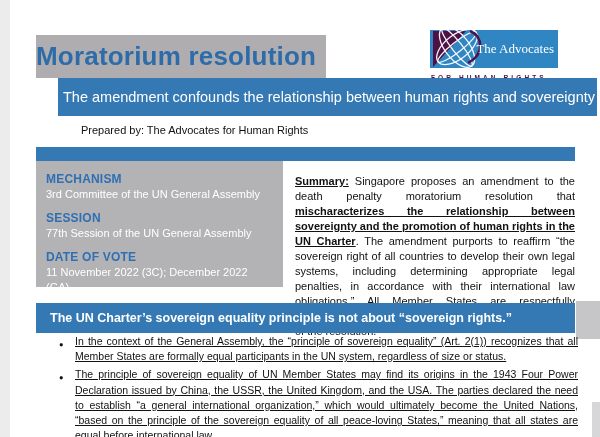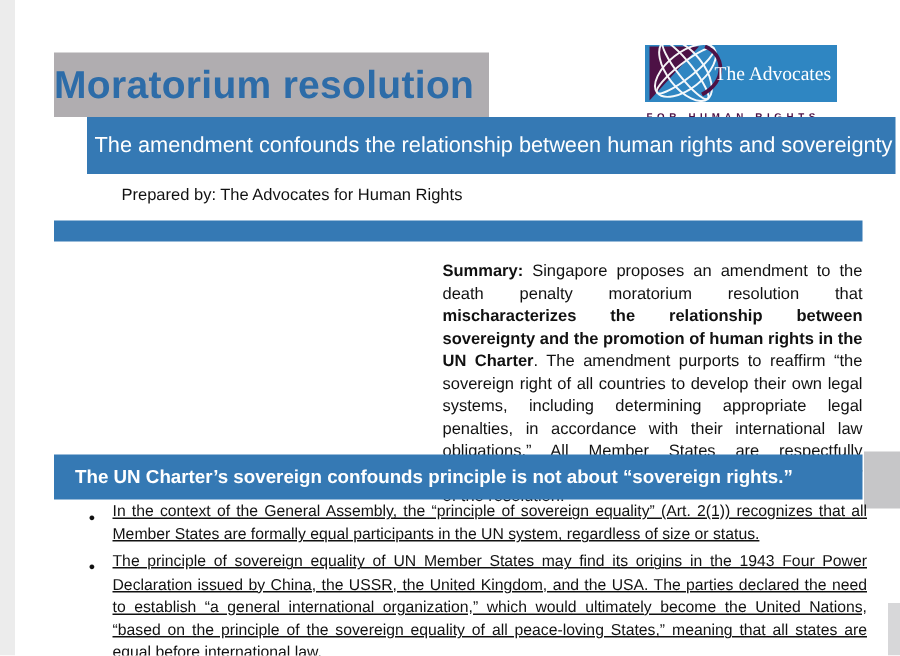--- a/index.html
+++ b/index.html
@@ -39,21 +39,21 @@
     position:absolute;left:0;top:161px;width:247px;height:126px;
     background:#b3b3b5;box-sizing:border-box;padding:11px 10px 0 10px;
   }
   .info-label{color:#2f6fb3;font-size:12px;font-weight:bold;line-height:15px;letter-spacing:.2px;}
   .info-value{color:#ffffff;font-size:11px;line-height:15px;margin-bottom:9px;}
 
   .summary{
     position:absolute;left:259px;top:163px;width:280px;
     font-size:11px;line-height:15px;text-align:justify;color:#111111;
   }
-  .summary b{font-weight:bold;}
+  .summary b{font-weight:bold;text-decoration:underline;}
 
   .section-head{
     position:absolute;left:0;top:303px;width:539px;height:30px;
     background:#3579b4;color:#ffffff;font-size:12.5px;font-weight:bold;
     line-height:30px;padding-left:14px;box-sizing:border-box;white-space:nowrap;
   }
   .bullets{
     position:absolute;left:0;top:334px;width:542px;
     list-style:none;margin:0;padding:0;
   }
@@ -91,24 +91,32 @@
     </svg>
     <div class="logo-tagline">FOR HUMAN RIGHTS</div>
   </div>
 
   <div class="banner">The amendment confounds the relationship between human rights and sovereignty</div>
 
   <div class="prepared">Prepared by: The Advocates for Human Rights</div>
 
   <div class="thin-bar"></div>
 
+  <div class="info-box">
+    <div class="info-label">MECHANISM</div>
+    <div class="info-value">3rd Committee of the UN General Assembly</div>
+    <div class="info-label">SESSION</div>
+    <div class="info-value">77th Session of the UN General Assembly</div>
+    <div class="info-label">DATE OF VOTE</div>
+    <div class="info-value">11 November 2022 (3C); December 2022 (GA)</div>
+  </div>
 
   <p class="summary"><b>Summary:</b> <span>Singapore proposes an amendment to the death penalty moratorium resolution that</span> <b>mischaracterizes the relationship between sovereignty and the promotion of human rights in the UN Charter</b><span>. The amendment purports to reaffirm “the sovereign right of all countries to develop their own legal systems, including determining appropriate legal penalties, in accordance with their international law obligations.” All Member States are respectfully encouraged to vote against the amendment and in favor of the resolution.</span></p>
 
-  <div class="section-head">The UN Charter’s sovereign confounds principle is not about “sovereign rights.”</div>
+  <div class="section-head">The UN Charter’s sovereign equality principle is not about “sovereign rights.”</div>
 
   <ul class="bullets">
     <li><span>In the context of the General Assembly, the “principle of sovereign equality” (Art. 2(1)) recognizes that all Member States are formally equal participants in the UN system, regardless of size or status.</span></li>
     <li><span>The principle of sovereign equality of UN Member States may find its origins in the 1943 Four Power Declaration issued by China, the USSR, the United Kingdom, and the USA. The parties declared the need to establish “a general international organization,” which would ultimately become the United Nations, “based on the principle of the sovereign equality of all peace-loving States,” meaning that all states are equal before international law.</span></li>
 
   </ul>
 
 </div>
 
 </body></html>

